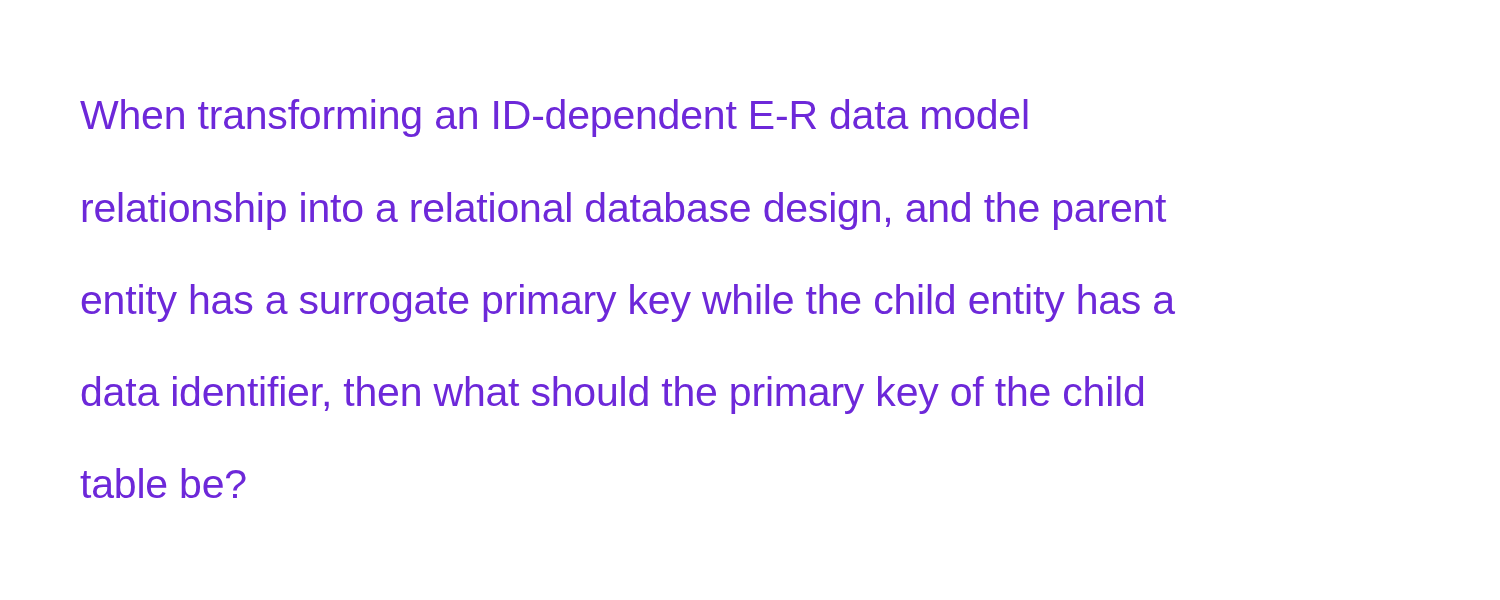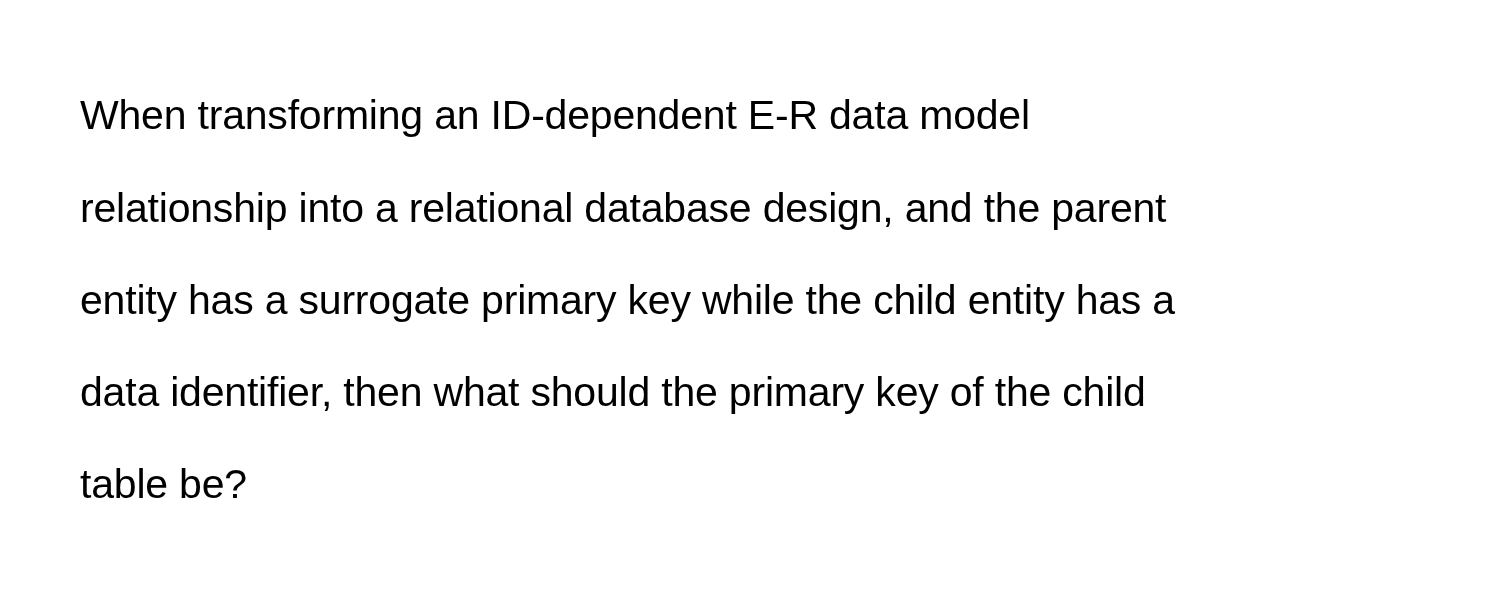--- a/index.html
+++ b/index.html
@@ -18,21 +18,21 @@
     .text-container {
       padding-left: 80px;
       padding-right: 300px;
       padding-top: 50px;
       padding-bottom: 50px;
       width: 100%;
     }
     .question-text {
       font-size: 41px;
       line-height: 2.25;
-      color: #000000;
+      color: #6d28d9;
       font-weight: 400;
       letter-spacing: -0.2px;
     }
   </style>
 </head>
 <body>
 
 <div class="text-container">
   <p class="question-text">When transforming an ID-dependent E-R data model relationship into a relational database design, and the parent entity has a surrogate primary key while the child entity has a data identifier, then what should the primary key of the child table be?</p>
 </div>

